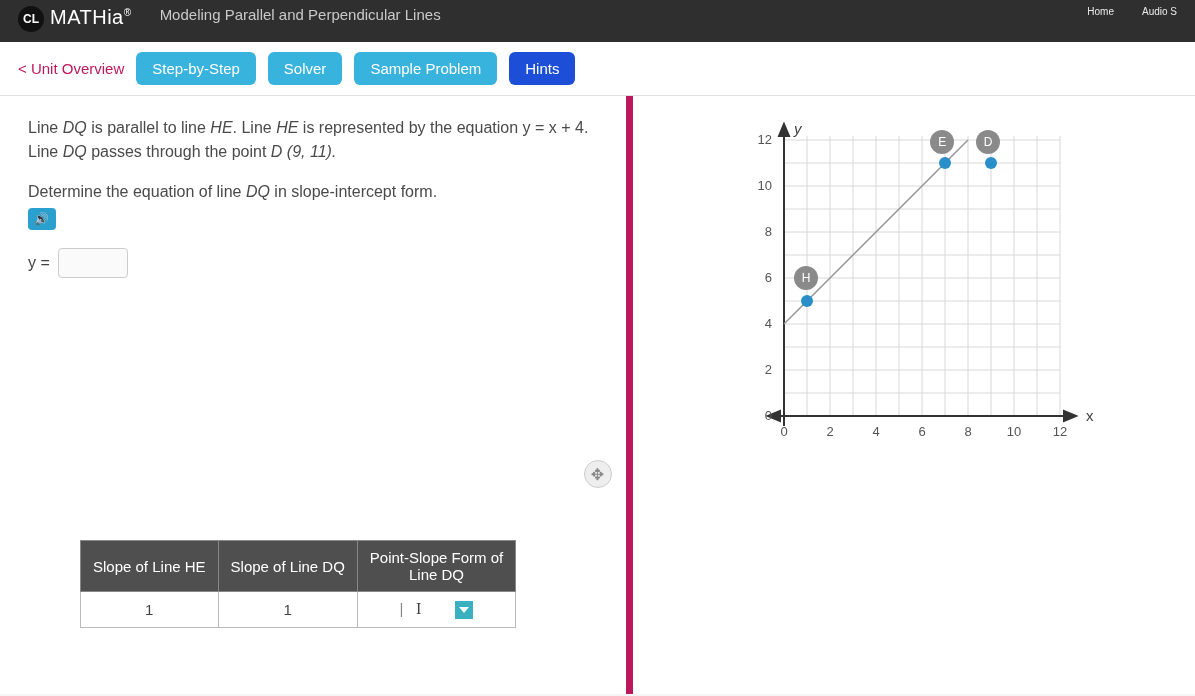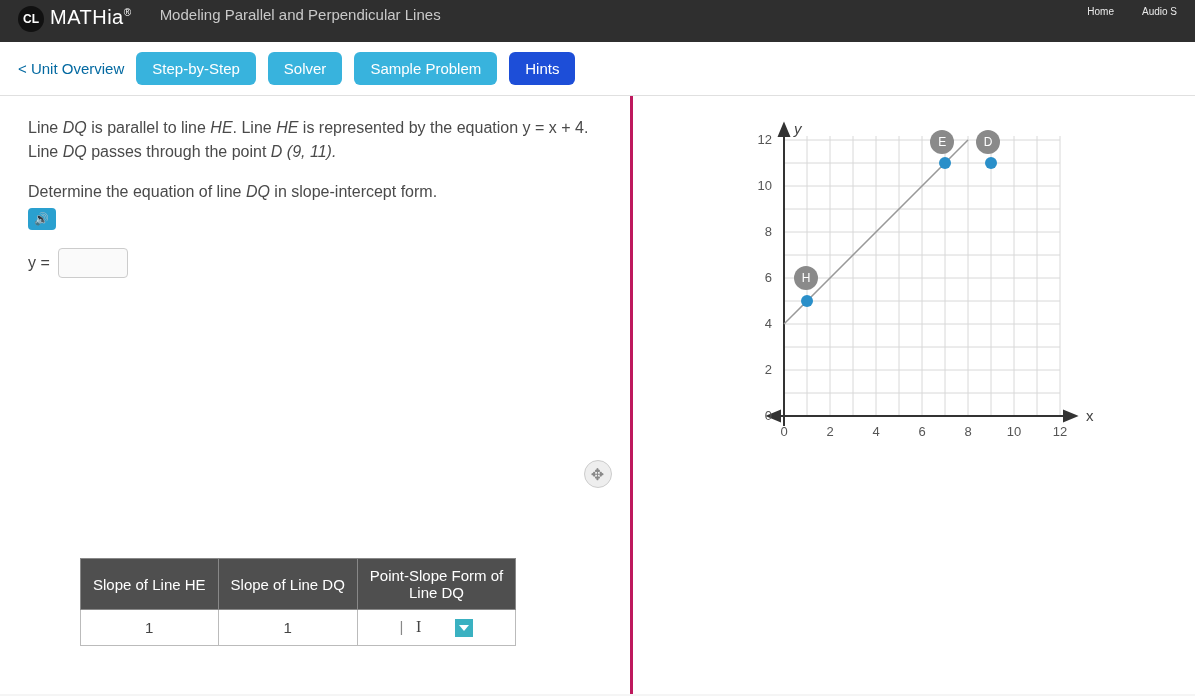--- a/index.html
+++ b/index.html
@@ -34,40 +34,40 @@
   .header-right { margin-left:auto; display:flex; gap:28px; font-size:10px;}
   .header-right span{color:#eaeaea; cursor:pointer;}
   .subnav {
     background:#fff;
     padding:10px 18px;
     display:flex;
     align-items:center;
     gap:12px;
     border-bottom:1px solid #e0e0e0;
   }
-  .unit-link { color:#0369a1; font-size:15px; cursor:pointer;}
+  .unit-link { color:#be185d; font-size:15px; cursor:pointer;}
   .btn {
     padding:8px 16px;
     border-radius:6px;
     font-size:15px;
     color:#fff;
     border:none;
     cursor:pointer;
   }
   .btn-blue { background:#38b3dd;}
   .btn-amber{ background:#1d4ed8;}
   .content {
     display:flex;
     height:calc(100% - 42px - 56px);
     background:#fff;
   }
   .left-pane {
     width:53%;
     padding:20px 28px;
-    border-right:3px solid #be185d;
+    border-right:7px solid #be185d;
     position:relative;
   }
   .problem-text { font-size:16px; color:#4a4a4a; line-height:1.5; margin-bottom:16px;}
   .problem-text i{font-style:italic;}
   .audio-icon{
     display:inline-block;width:28px;height:22px;background:#2aa0cf;border-radius:4px;
     position:relative;color:#fff;font-size:12px;line-height:22px;text-align:center;
     margin-top:4px;
   }
   .eq-row{margin-top:18px;font-size:16px;display:flex;align-items:center;gap:8px;}
@@ -76,21 +76,21 @@
     position:absolute;left:50%;top:460px;transform:translateX(-50%);
     width:28px;height:28px;border-radius:50%;background:#eee;border:1px solid #ccc;
     display:flex;align-items:center;justify-content:center;color:#888;font-size:16px;
     z-index:5;
   }
   .right-pane{flex:1;padding:20px 28px;display:flex;justify-content:center;}
   
   .bottom-table{
     position:absolute;
     left:80px;
-    top:558px;
+    top:540px;
     border-collapse:collapse;
     font-size:15px;
   }
   .bottom-table th{
     background:#4f4f4f;color:#fff;font-weight:500;
     border:1px solid #888;padding:8px 12px;text-align:center;
   }
   .bottom-table td{
     border:1px solid #bbb;padding:8px 12px;text-align:center;background:#fff;
   }

